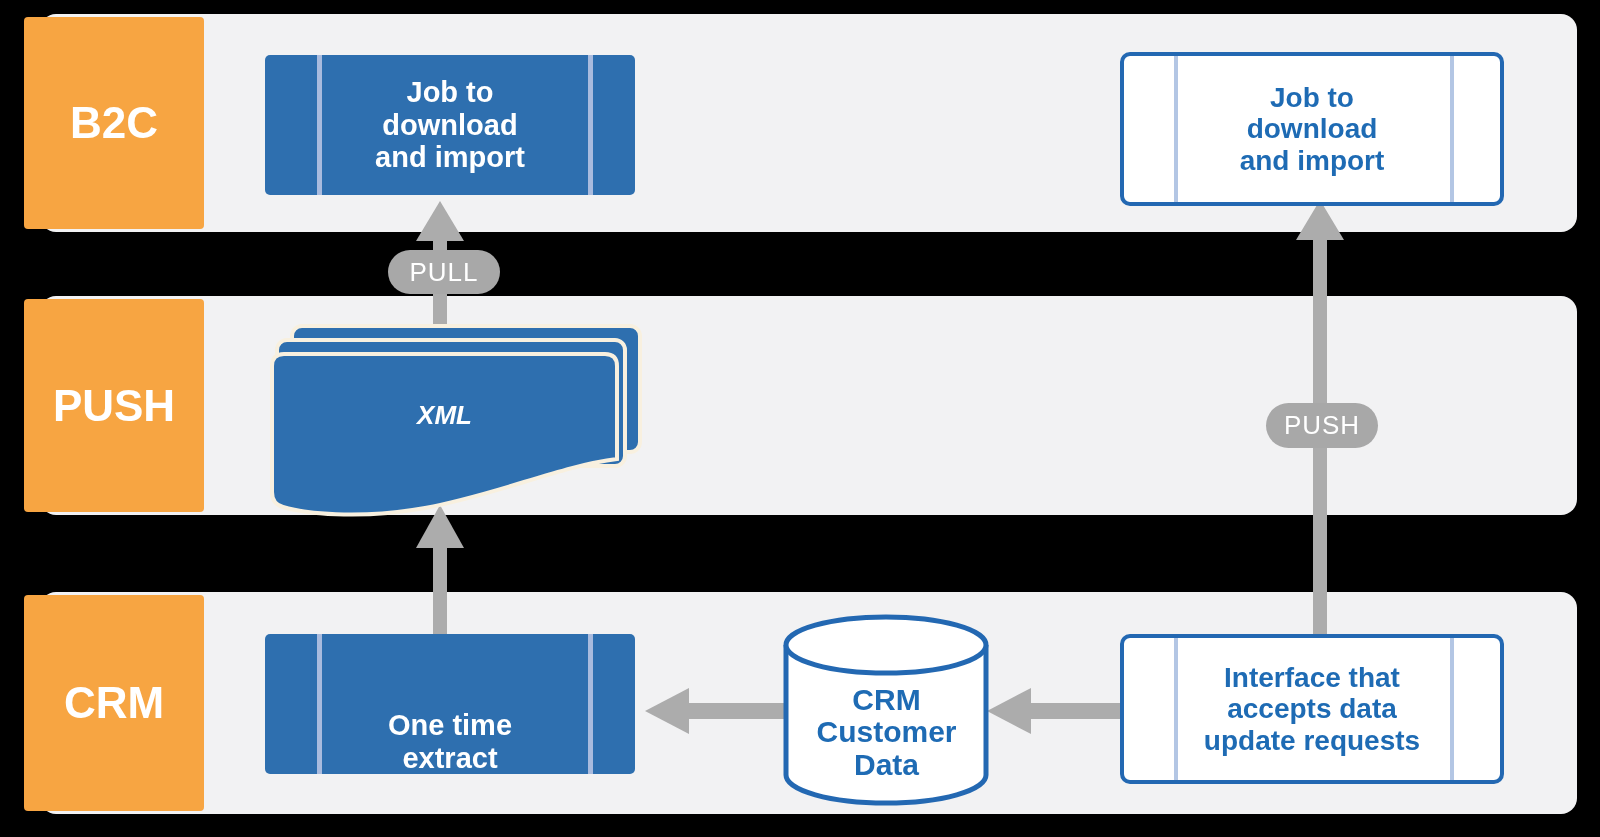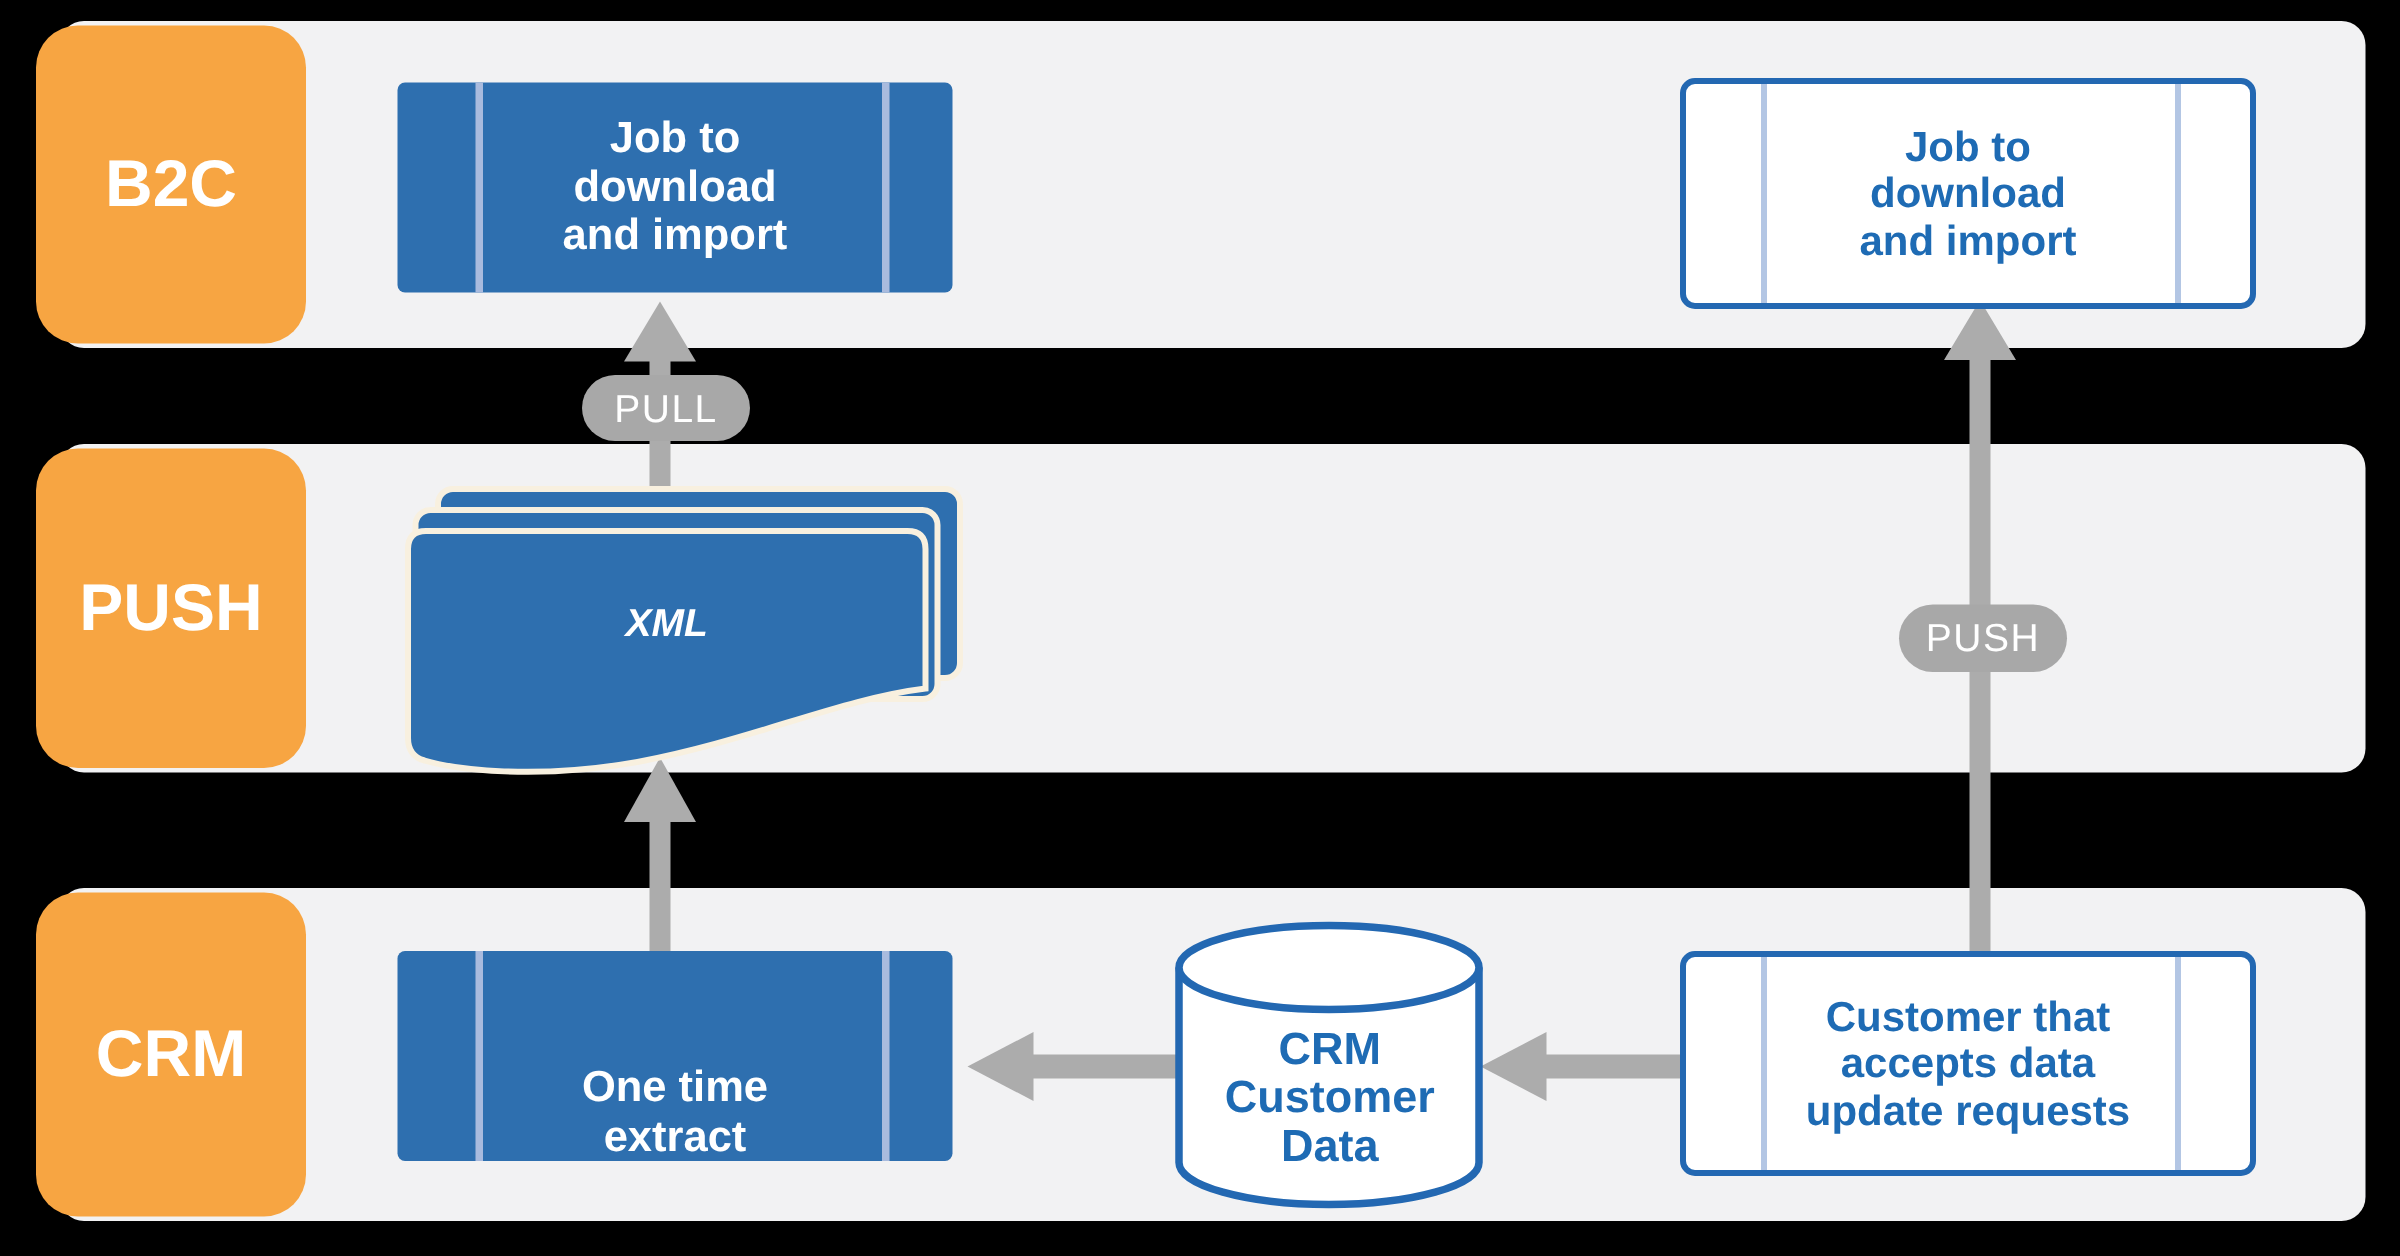--- a/index.html
+++ b/index.html
@@ -10,21 +10,21 @@
   }
   .lane {
     position:absolute; left:40px; width:1537px;
     background:var(--lane-bg,#f2f2f3); border-radius:16px;
   }
   #lane-b2c  { top:14px;  height:218px; }
   #lane-sftp { top:296px; height:219px; }
   #lane-crm  { top:592px; height:222px; }
   .lane-label {
     position:absolute; left:-16px; top:3px; bottom:3px; width:180px;
-    background:var(--label-orange,#f7a542); border-radius:28px;
+    background:var(--label-orange,#f7a542); border-radius:4px;
     display:flex; align-items:center; justify-content:center;
     color:var(--text-white,#fff); font-size:44px; font-weight:bold;
   }
   svg.overlay { position:absolute; left:0; top:0; width:1600px; height:837px; }
   .arrow { fill:var(--arrow-gray,#acacac); }
   .doc   { fill:var(--node-blue,#2e6faf); stroke:var(--doc-stroke,#f8f0df); stroke-width:4px; }
   .cyl   { fill:#ffffff; stroke:var(--node-border-blue,#2368b2); stroke-width:5px; }
   .node {
     position:absolute; display:flex; align-items:center; justify-content:center;
     text-align:center; white-space:pre-line; font-weight:bold; line-height:1.12;
@@ -132,21 +132,21 @@
   <div class="node node-outline" id="node-b2c-job-right">
     <span class="node-label">Job to
 download
 and import</span>
   </div>
   <div class="node node-filled" id="node-one-time-extract">
     <span class="node-label">One time
 extract</span>
   </div>
   <div class="node node-outline" id="node-interface">
-    <span class="node-label">Customer that
+    <span class="node-label">Interface that
 accepts data
 update requests</span>
   </div>
 
   <div class="float-label" id="xml-label">XML</div>
   <div class="float-label" id="cyl-label">CRM
 Customer
 Data</div>
 
   <div class="pill" id="pill-pull">

